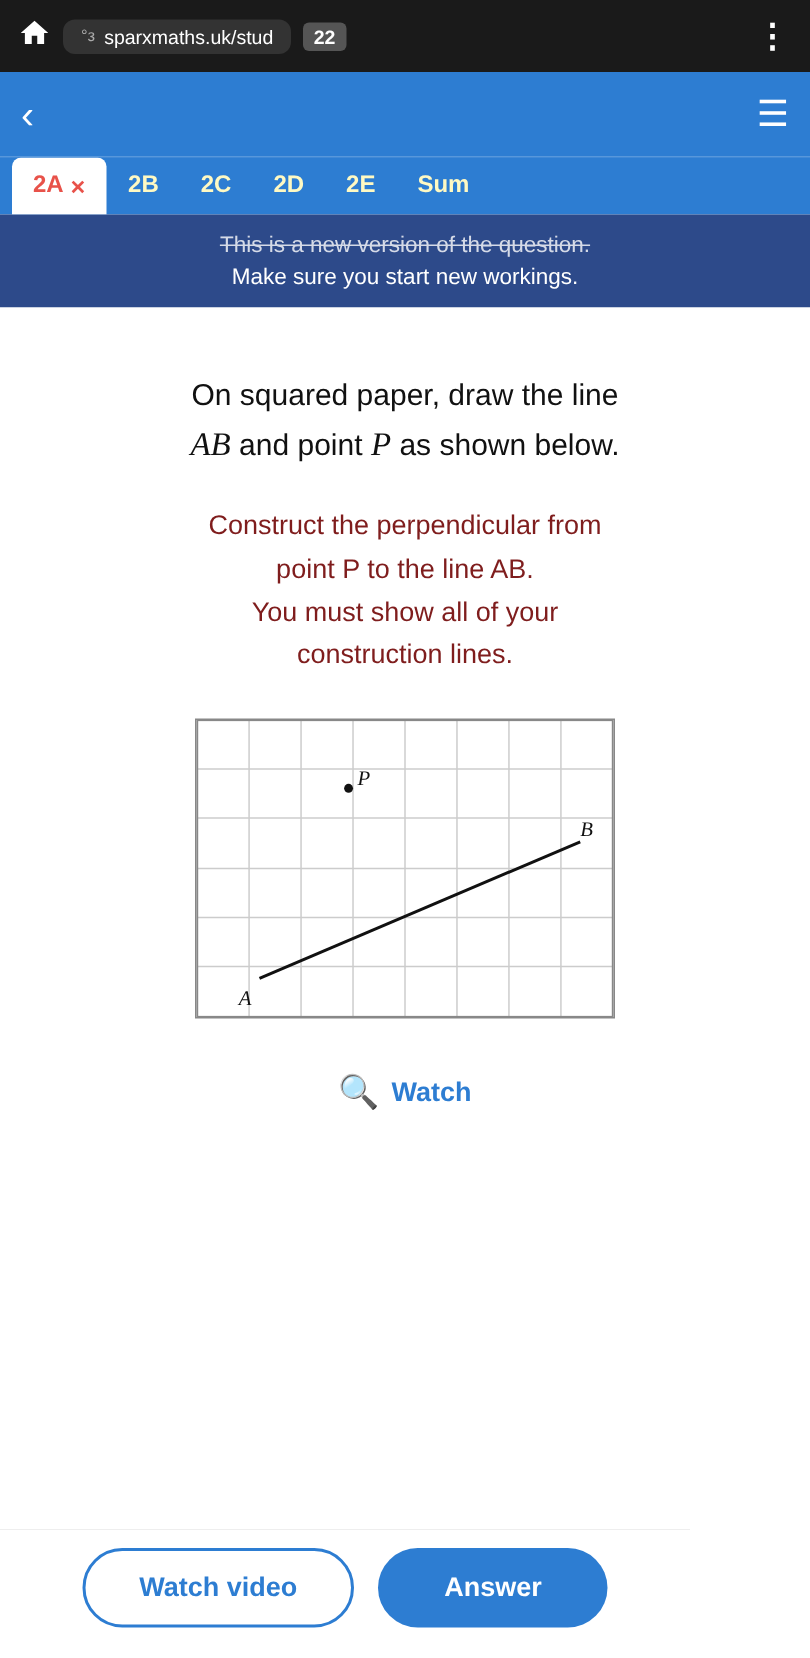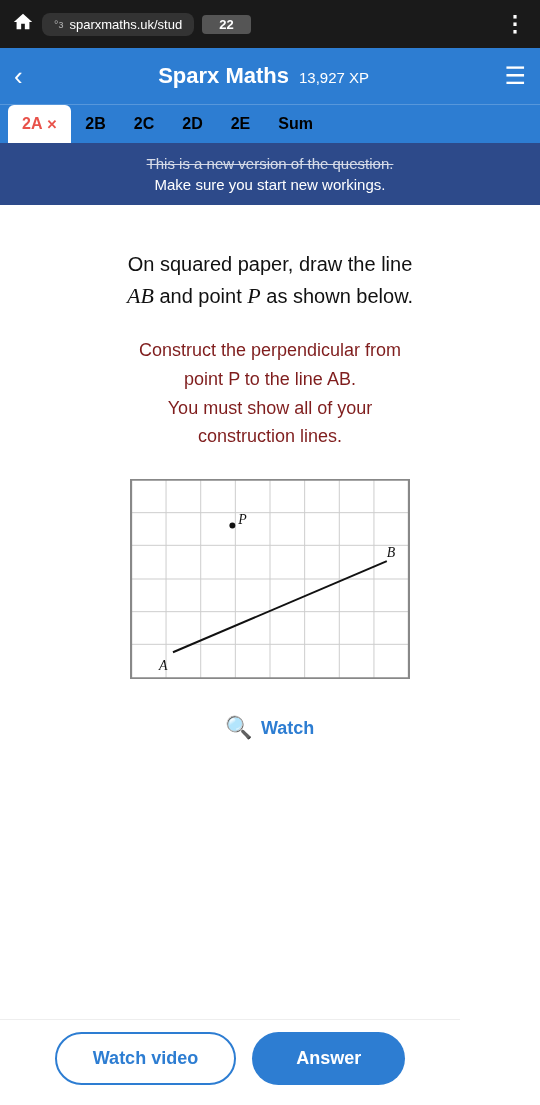--- a/index.html
+++ b/index.html
@@ -43,21 +43,21 @@
       gap: 6px;
     }
     .lock-icon {
       color: #aaa;
       font-size: 11px;
     }
     .tab-count {
       background: #555;
       color: #fff;
       border-radius: 4px;
-      padding: 2px 17px;
+      padding: 2px 7px;
       font-size: 13px;
       font-weight: bold;
     }
     .more-icon {
       color: #fff;
       font-size: 22px;
       font-weight: bold;
       letter-spacing: 2px;
       cursor: pointer;
     }
@@ -103,21 +103,21 @@
       display: flex;
       align-items: center;
       padding: 0 8px;
       border-top: 1px solid rgba(255,255,255,0.2);
       overflow-x: auto;
     }
     .tab-item {
       padding: 10px 14px;
       font-size: 16px;
       font-weight: 700;
-      color: #000000;
+      color: #fef9c3;
       cursor: pointer;
       white-space: nowrap;
       display: flex;
       align-items: center;
       gap: 4px;
     }
     .tab-item.active {
       color: #e8524a;
       background: #fff;
       border-radius: 6px 6px 0 0;
@@ -265,24 +265,20 @@
       <span class="lock-icon">°з</span>
       <span>sparxmaths.uk/stud</span>
     </div>
     <div class="tab-count">22</div>
   </div>
   <div class="more-icon">⋮</div>
 </div>
 
 <div class="nav-bar">
   <span class="nav-back">‹</span>
-  <div class="nav-title-group">
-    <span class="nav-title">Sparx Maths</span>
-    <span class="nav-xp">13,927 XP</span>
-  </div>
   <span class="nav-menu">☰</span>
 </div>
 
 <div class="tab-bar">
   <div class="tab-item active">
     <span>2A</span>
     <span class="tab-x">✕</span>
   </div>
   <div class="tab-item">
     <span>2B</span>

